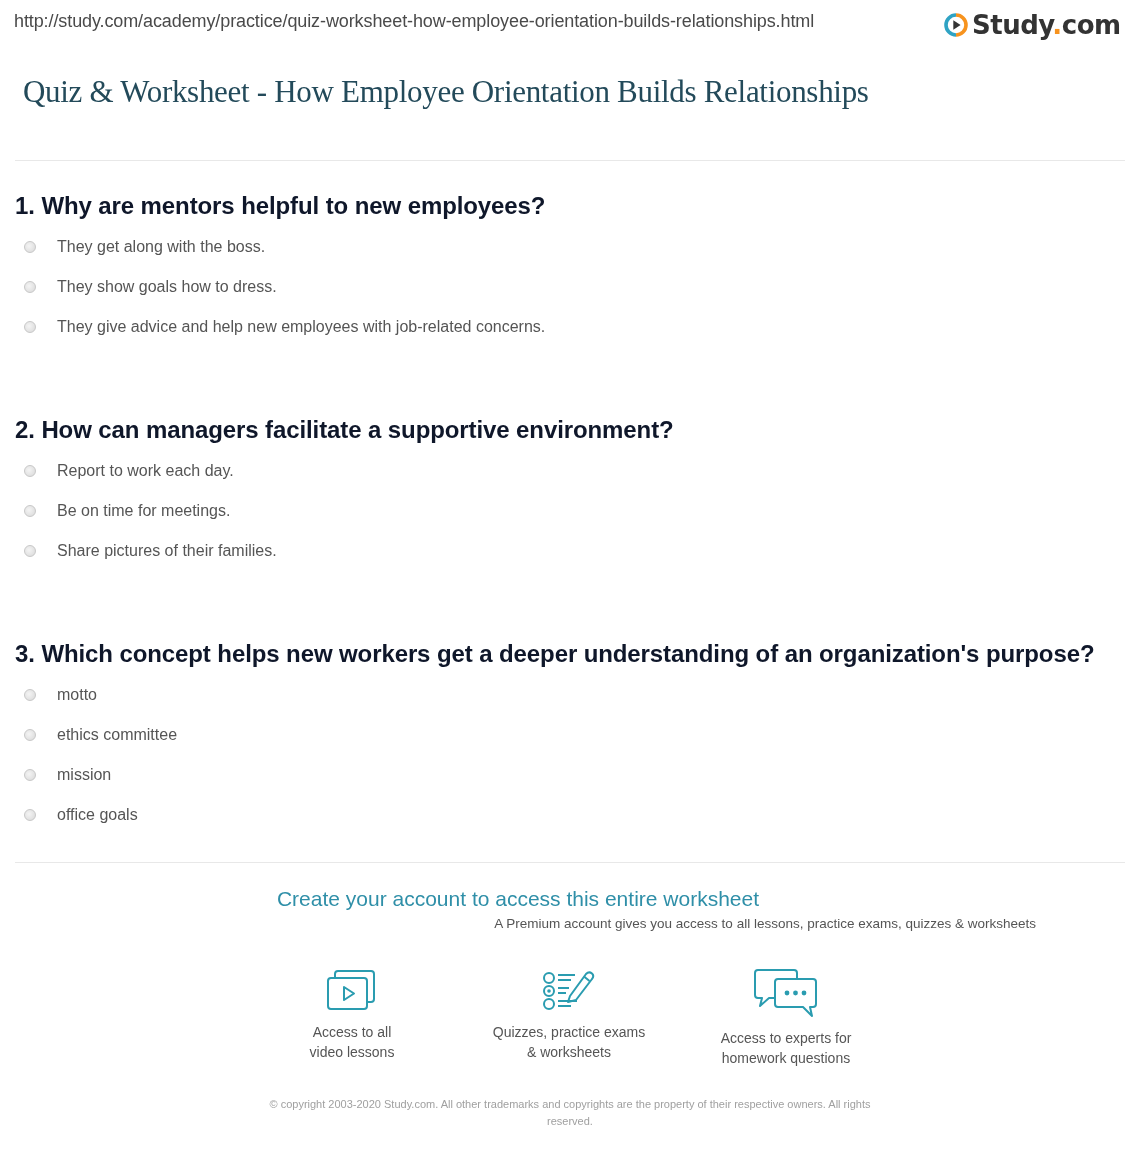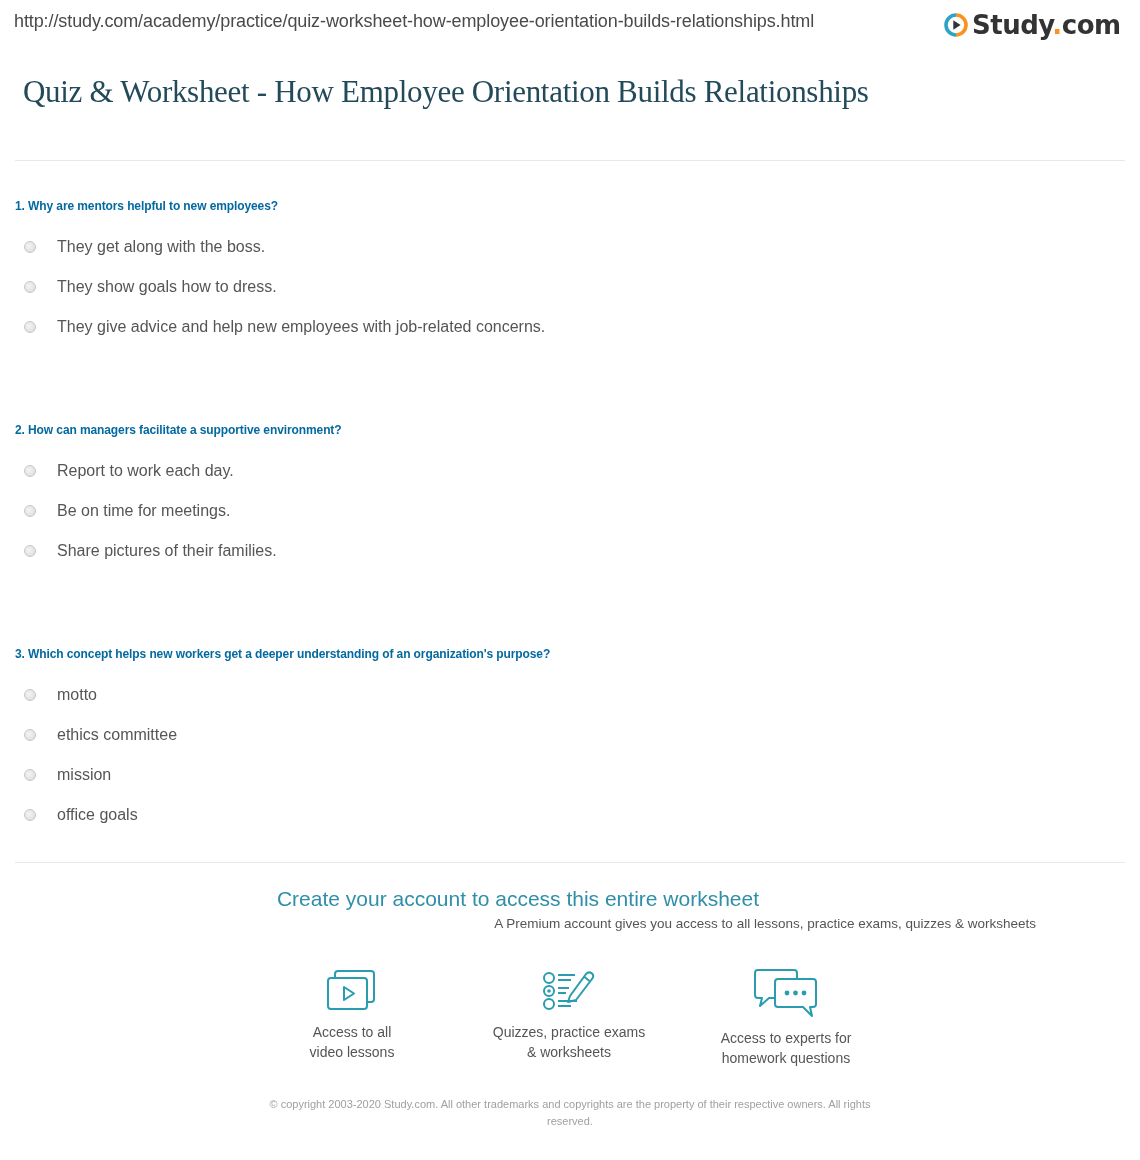--- a/index.html
+++ b/index.html
@@ -60,23 +60,23 @@
     left: 15px;
     width: 1110px;
     height: 1px;
     background: #e8e8e8;
   }
   .question {
     position: absolute;
     left: 15px;
   }
   .q-text {
-    font-size: 12px;
+    font-size: 24px;
     font-weight: bold;
-    color: #0369a1;
+    color: #0f172a;
     margin: 0;
     line-height: 28px;
     letter-spacing: -0.1px;
   }
   .answers {
     list-style: none;
     margin: 0;
     padding: 0;
   }
   .answer {

